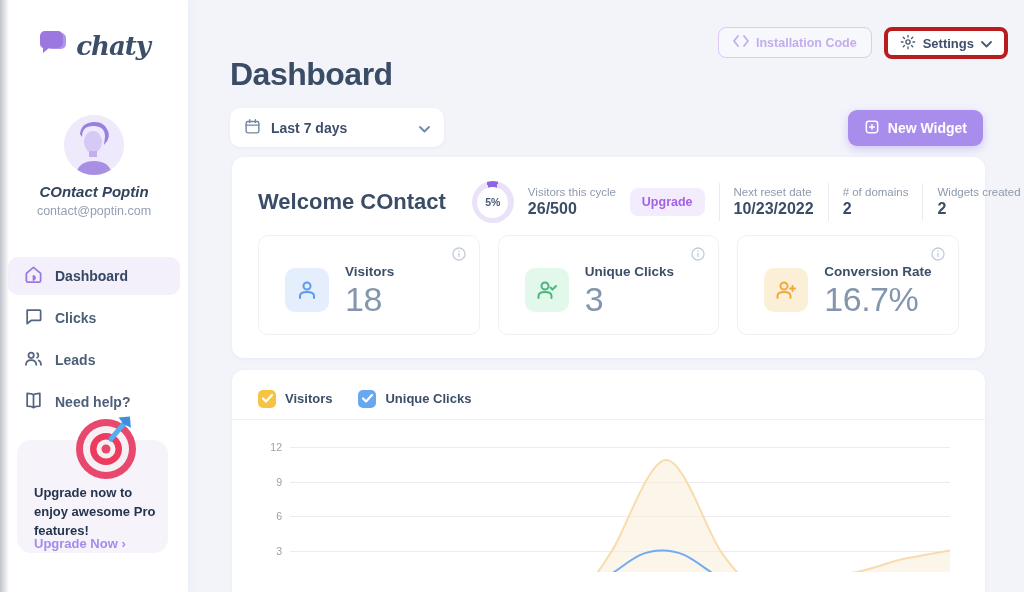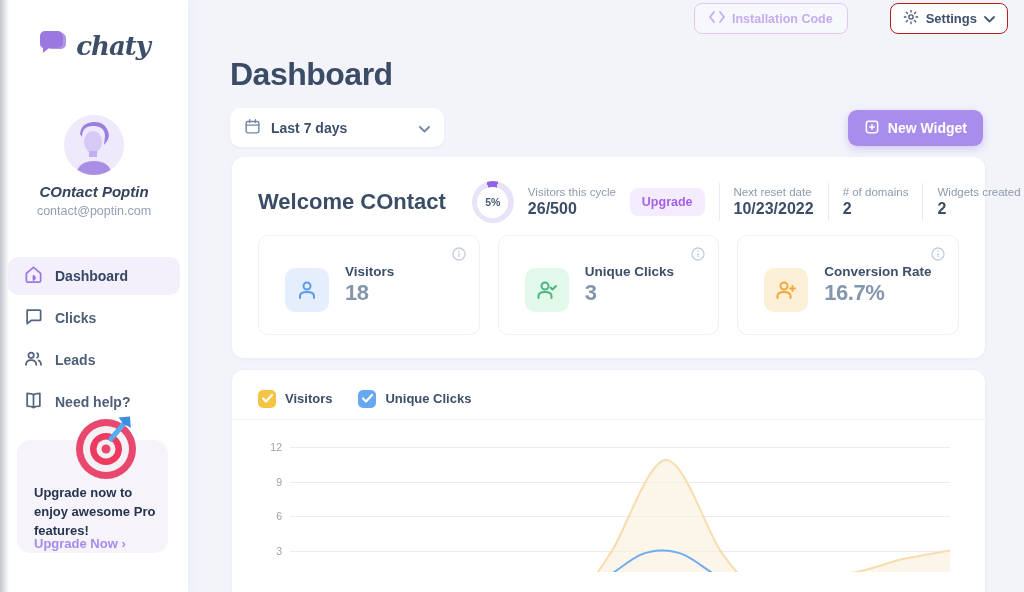--- a/index.html
+++ b/index.html
@@ -19,23 +19,23 @@
   .nav-item.active { background:#f3effb; color:#354762; }
   .nav-item svg { flex:0 0 auto; }
 
   .promo { position:absolute; left:17px; top:440px; width:151px; height:113px; background:#f6f3fb; border-radius:14px; }
   .promo-target { position:absolute; left:55px; top:-29px; width:76px; height:72px; }
   .promo-text { position:absolute; left:17px; top:44px; width:122px; font-size:13px; font-weight:700; color:#25354d; line-height:1.45; }
   .promo-cta { position:absolute; left:17px; top:96px; font-size:13px; font-weight:700; color:#a78bec; cursor:pointer; }
 
   
   .main { position:absolute; left:188px; top:0; width:836px; height:592px; }
-  .topbar { position:absolute; right:16px; top:3px; display:flex; gap:1px;justify-content:space-between; }
+  .topbar { position:absolute; right:16px; top:27px; display:flex; gap:12px;justify-content:space-between; }
   .btn-install { display:flex; align-items:center; gap:7px; height:31px; padding:0 14px; border:1px solid #ddc9f6; border-radius:8px; background:rgba(255,255,255,0.4); color:#c4adee; font-size:12.5px; font-weight:700; cursor:pointer; }
-  .btn-settings { display:flex; align-items:center; gap:7px; height:31px; padding:12px 12px; border:1px solid #b91c1c; border-radius:8px; background:#ffffff; color:#3d4f6b; font-size:13px; font-weight:700; cursor:pointer;margin-left:41px; }
+  .btn-settings { display:flex; align-items:center; gap:7px; height:31px; padding:12px 12px; border:4px solid #b91c1c; border-radius:8px; background:#ffffff; color:#3d4f6b; font-size:13px; font-weight:700; cursor:pointer; }
 
   .page-title { position:absolute; left:42px; top:56px; font-size:32px; font-weight:800; color:#3b4d66; letter-spacing:-0.5px; }
   .date-select { position:absolute; left:42px; top:108px; width:214px; height:39px; background:#ffffff; border-radius:10px; box-shadow:0 1px 3px rgba(90,100,140,0.07); display:flex; align-items:center; padding:0 14px; gap:10px; font-size:14px; font-weight:700; color:#3d4f6b; cursor:pointer; }
   .date-select .chev { margin-left:auto; }
   .btn-new-widget { position:absolute; right:41px; top:110px; height:36px; padding:0 16px; display:flex; align-items:center; gap:8px; background:#a98ded; border:none; border-radius:9px; color:#ffffff; font-size:14px; font-weight:700; cursor:pointer; box-shadow:0 3px 8px rgba(150,120,230,0.35);margin-left:24px; }
 
   .card { position:absolute; background:#ffffff; border-radius:12px; box-shadow:0 1px 4px rgba(90,100,140,0.06); }
   .welcome-card { left:44px; top:157px; width:753px; height:201px; }
   .welcome-row { display:flex; align-items:center; padding:24px 26px 0 26px; gap:14px; }
   .welcome-title { font-size:22px; font-weight:800; color:#3b4d66; white-space:nowrap; margin-right:12px; }
@@ -44,21 +44,21 @@
   .metric-label { font-size:11.5px; color:#8e99ab; font-weight:400; white-space:nowrap; }
   .metric-value { font-size:16px; font-weight:800; color:#3b4d66; white-space:nowrap; margin-top:2px; }
   .upgrade-badge { background:#f3ecfd; color:#a460e8; font-size:12.5px; font-weight:700; padding:7px 12px; border-radius:8px; cursor:pointer; white-space:nowrap; }
   .vdiv { width:1px; height:38px; background:#e7ecf3; flex:0 0 auto; }
 
   .stat-row { position:absolute; left:26px; top:78px; width:701px; display:flex; gap:18px; }
   .stat-card { flex:1; border:1px solid #eef1f6; border-radius:10px; height:100px; position:relative; padding:28px 0 0 26px; }
   .stat-iconbox { width:44px; height:44px; border-radius:10px; display:flex; align-items:center; justify-content:center; position:absolute; left:26px; top:32px; }
   .stat-body { margin-left:60px; }
   .stat-label { font-size:13.5px; font-weight:700; color:#3c4e68; }
-  .stat-value { font-size:22px; font-weight:700; color:#8396ad; margin-top:1px; letter-spacing:-0.5px; }
+  .stat-value { font-size:34px; font-weight:400; color:#8396ad; margin-top:1px; letter-spacing:-0.5px; }
   .info-icon { position:absolute; right:12px; top:10px; cursor:pointer; }
 
   .chart-card { left:44px; top:370px; width:753px; height:240px; }
   .legend-row { display:flex; align-items:center; gap:26px; padding:15px 0 0 26px; height:42px; }
   .legend-item { display:flex; align-items:center; gap:9px; font-size:13px; font-weight:700; color:#3c4e68; cursor:pointer; }
   .checkbox { width:18px; height:18px; border-radius:5px; display:flex; align-items:center; justify-content:center; }
   .chart-divider { height:1px; background:#eef1f6; margin-top:7px; }
   .plot-wrap { position:relative; height:152px; }
   .plot-area { position:absolute; left:58px; top:20px; width:660px; height:132px; }
   .gridline { position:absolute; left:0; width:660px; height:1px; background:#ececf0; }

